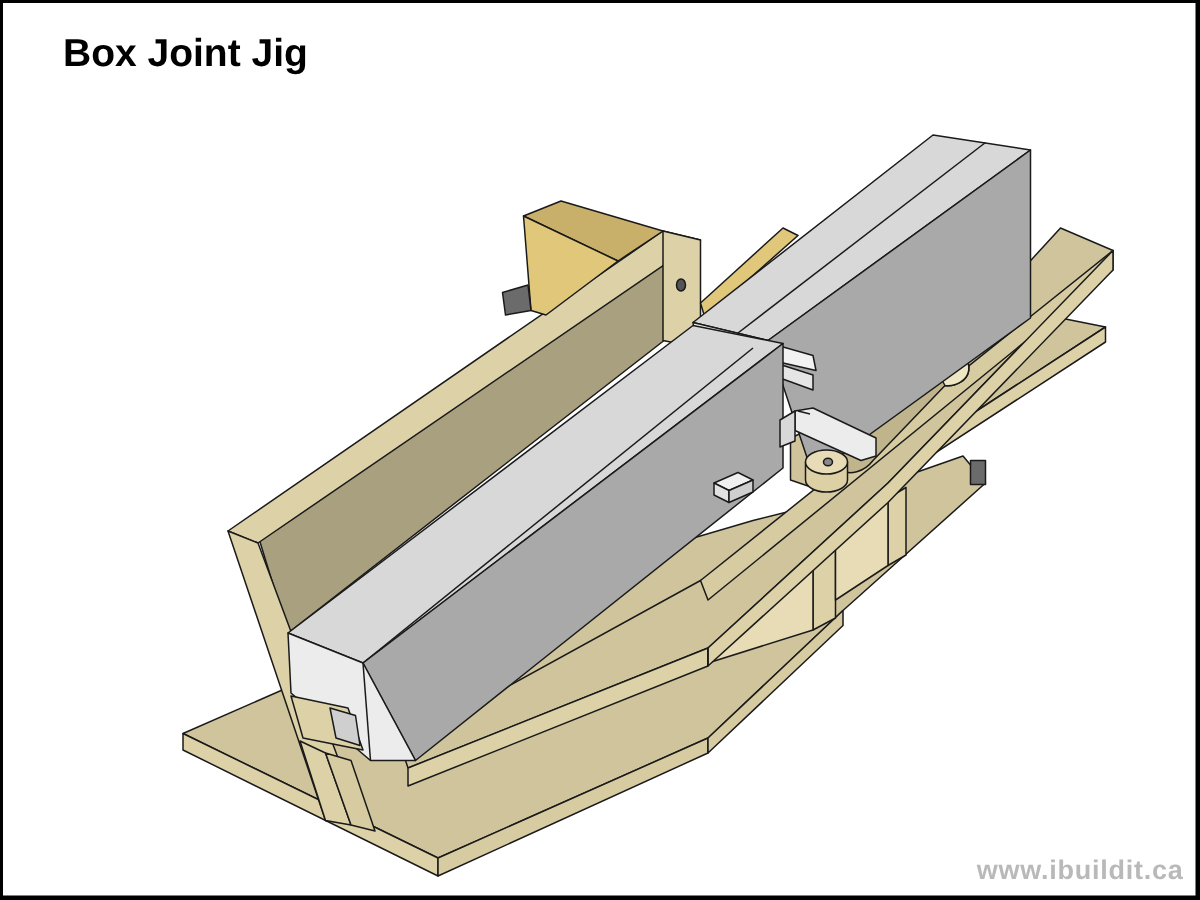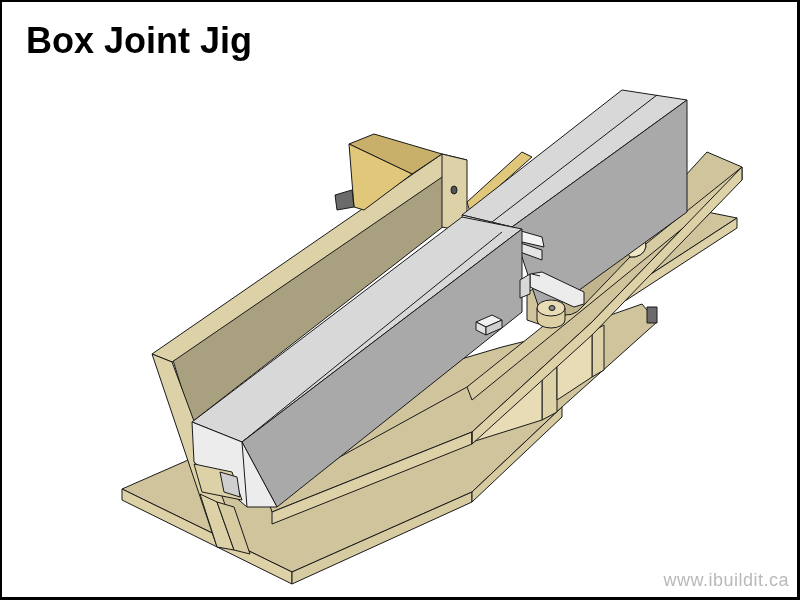--- a/index.html
+++ b/index.html
@@ -3,27 +3,27 @@
 <meta charset="utf-8">
 <style>
   html, body { margin: 0; padding: 0; background: #ffffff; }
   .frame {
     position: relative; width: 800px; height: 600px; box-sizing: border-box;
     border-left: 2px solid #000; border-top: 2px solid #000;
     border-right: 3px solid #000; border-bottom: 3px solid #000;
     background: #ffffff; overflow: hidden;
   }
   .title {
-    position: absolute; left: 24px; top: 18px;
+    position: absolute; left: 40px; top: 18px;
     font-family: "Liberation Sans", sans-serif; font-weight: bold;
-    font-size: 36px; color: #000; letter-spacing: 0px;
+    font-size: 26px; color: #000; letter-spacing: 0px;
   }
   .watermark {
     position: absolute; right: 8px; bottom: 6px;
-    font-family: "Liberation Sans", sans-serif; font-weight: normal;
+    font-family: "Liberation Sans", sans-serif; font-weight: bold;
     font-size: 18px; color: #b9b9b9; letter-spacing: 0.5px;
   }
   svg.scene { position: absolute; left: 0; top: 0; }
   svg.scene polygon, svg.scene path, svg.scene rect, svg.scene ellipse { stroke: #1a1a1a; stroke-width: 1; stroke-linejoin: round; }
   svg.scene line { stroke: #1a1a1a; stroke-width: 1; }
 </style>
 </head>
 <body>
 
 <div class="frame">

